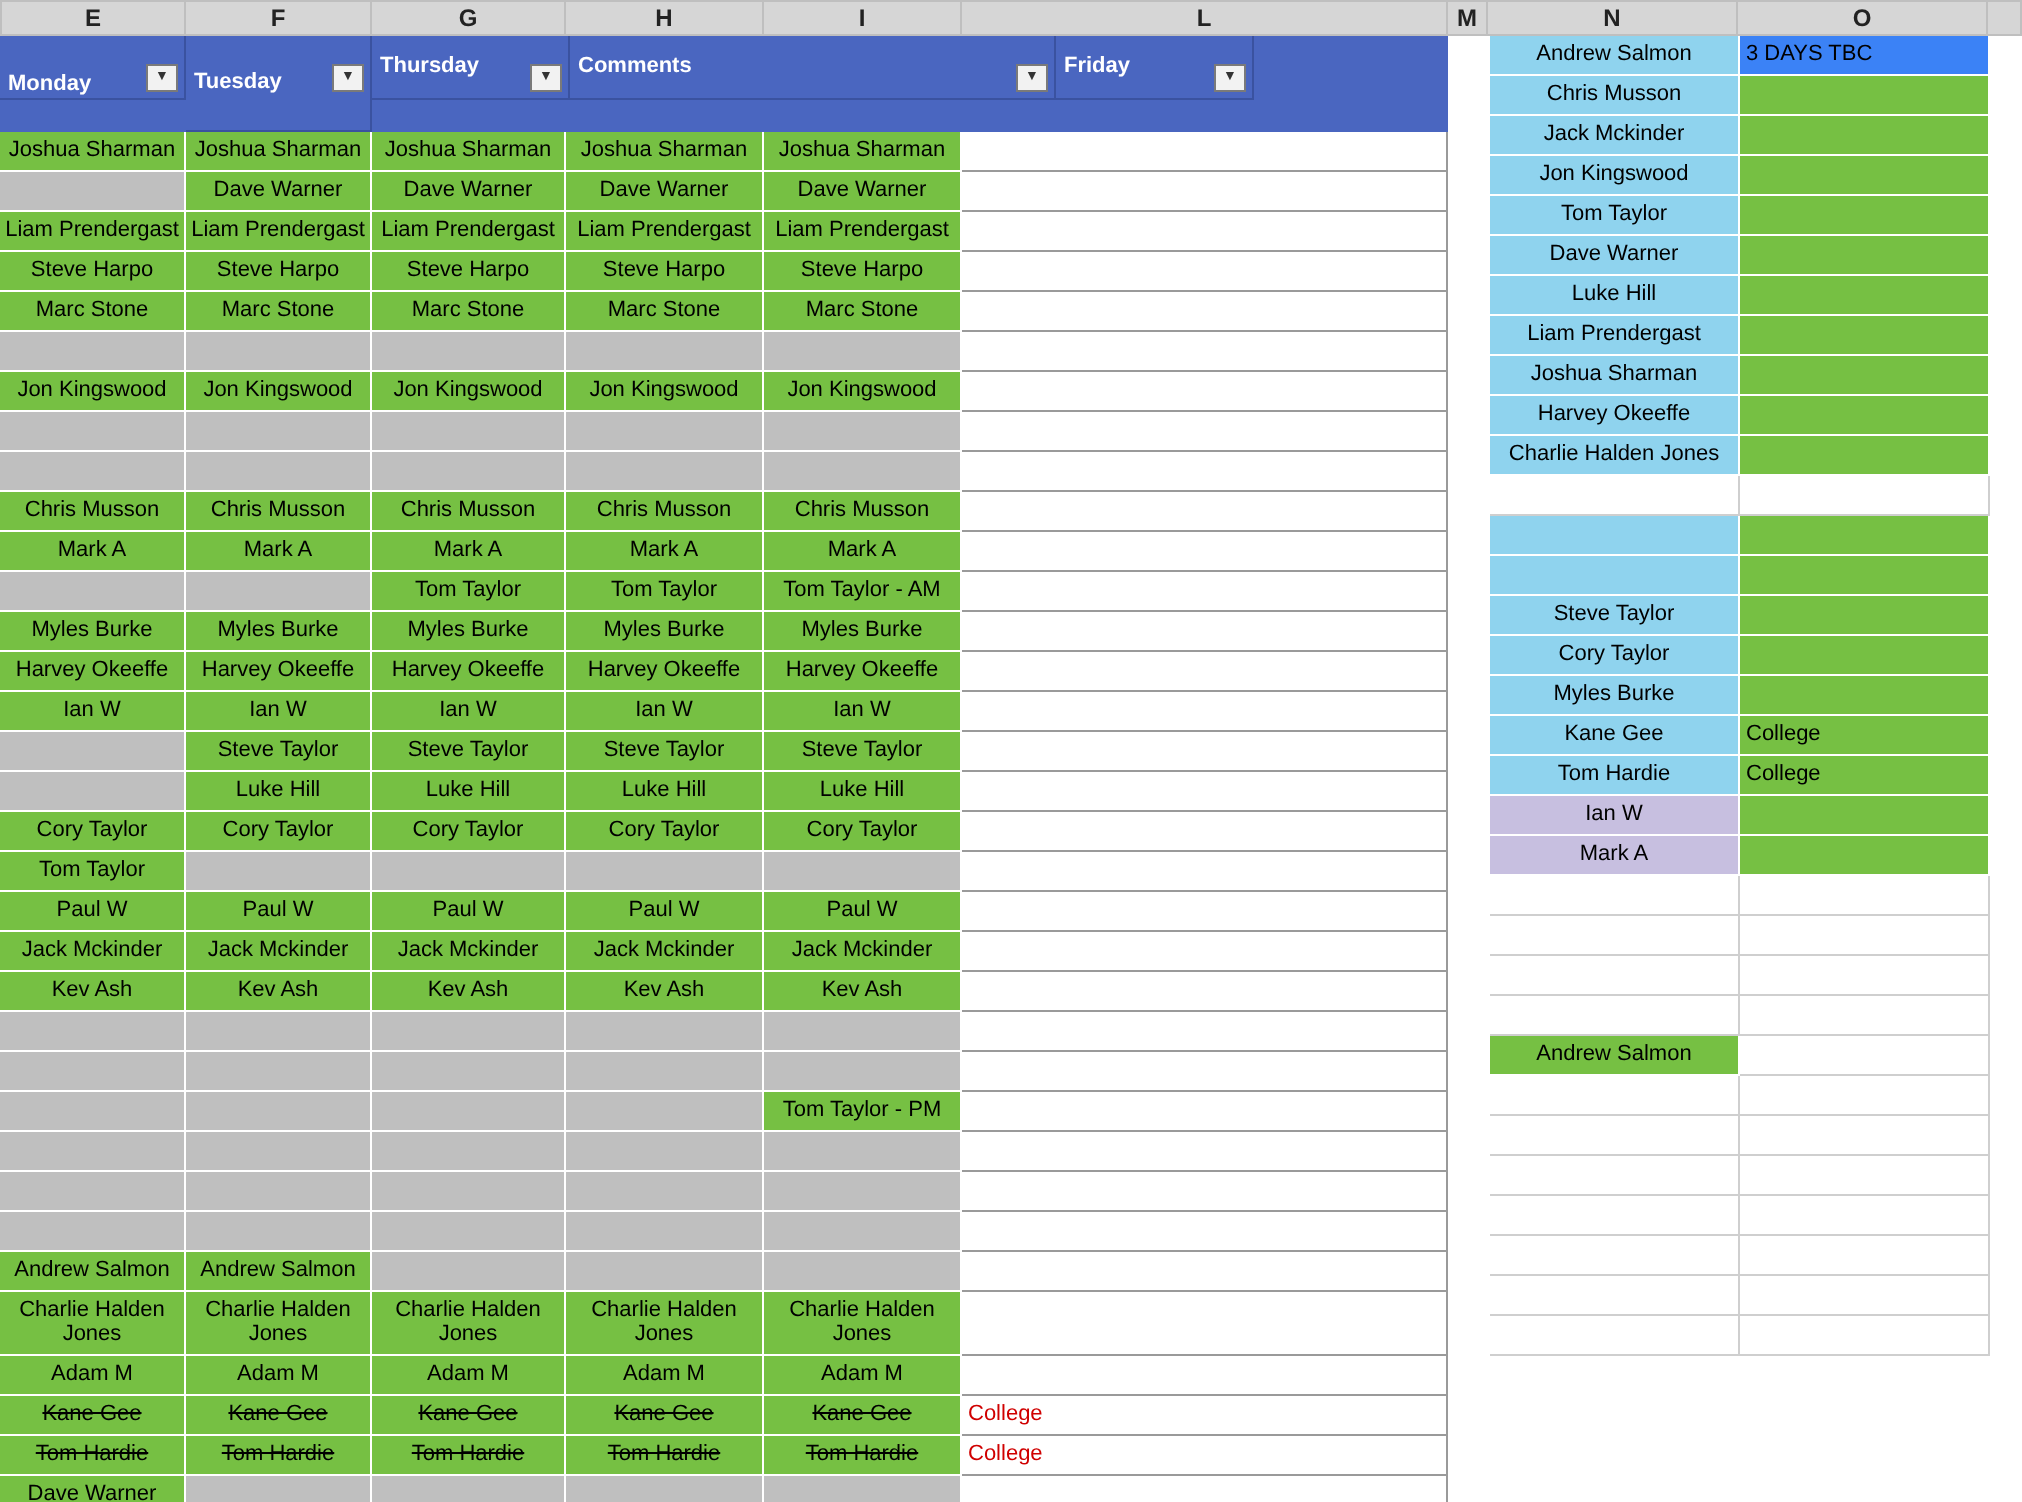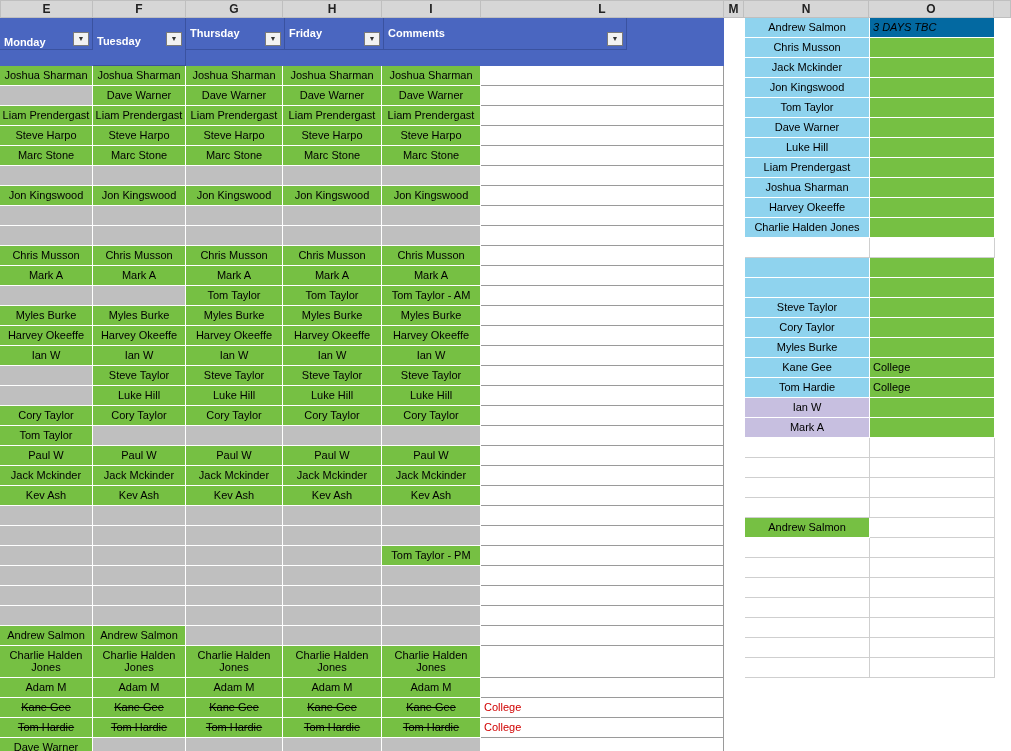--- a/index.html
+++ b/index.html
@@ -17,21 +17,21 @@
   .row{display:flex;}
   .cell{box-sizing:border-box;border:1px solid #ffffff;border-width:0 1px 1px 0;
     display:flex;align-items:center;justify-content:center;text-align:center;
     font-size:11px;line-height:1.05;overflow:hidden;}
   .cell.empty-white{background:#ffffff;border-color:#cfcfcf;}
   .cell.grey{background:#bfbfbf;}
   .cell.green{background:#76c043;}
   .cell.blue{background:#8fd3ee;}
   .cell.lav{background:#c7bfe0;}
   .cell.white{background:#ffffff;border:1px solid #9a9a9a;border-width:0 1px 1px 0;}
-  .cell.yellow{background:#0369a1;font-style:italic;}
+  .cell.yellow{background:#3b82f6;}
   .cell.strike{text-decoration:line-through;}
   .cell.left{justify-content:flex-start;padding-left:3px;text-align:left;}
   .cell.red{color:#d00000;}
 
   
   .hdrband{background:#4a66c0;color:#ffffff;font-weight:bold;}
   .hdrband .cell{background:#4a66c0;color:#fff;justify-content:flex-start;padding-left:4px;
     border-color:#3a52a0;position:relative;font-size:11px;}
   .filter{position:absolute;right:3px;top:14px;width:14px;height:12px;background:#f2f2f2;
     border:1px solid #7a7a7a;display:flex;align-items:center;justify-content:center;font-size:7px;color:#333;}
@@ -65,26 +65,26 @@
           <div class="filter">▼</div>
         </div>
         <div class="cell" style="width: 93px; height: 48px;">
           <span>Tuesday</span>
           <div class="filter">▼</div>
         </div>
         <div class="cell" style="width: 99px; height: 32px;">
           <span>Thursday</span>
           <div class="filter">▼</div>
         </div>
+        <div class="cell" style="width: 243px; height: 32px;">
+          <span>Comments</span>
+          <div class="filter">▼</div>
+        </div>
         <div class="cell" style="width: 99px; height: 32px;">
           <span>Friday</span>
-          <div class="filter">▼</div>
-        </div>
-        <div class="cell" style="width: 243px; height: 32px;">
-          <span>Comments</span>
           <div class="filter">▼</div>
         </div>
       </div>
       <div class="row">
         <div class="cell green" style="width: 93px; height: 20px;">Joshua Sharman</div>
         <div class="cell green" style="width: 93px; height: 20px;">Joshua Sharman</div>
         <div class="cell green" style="width: 97px; height: 20px;">Joshua Sharman</div>
         <div class="cell green" style="width: 99px; height: 20px;">Joshua Sharman</div>
         <div class="cell green" style="width: 99px; height: 20px;">Joshua Sharman</div>
         <div class="cell white" style="width: 243px; height: 20px;"></div>

